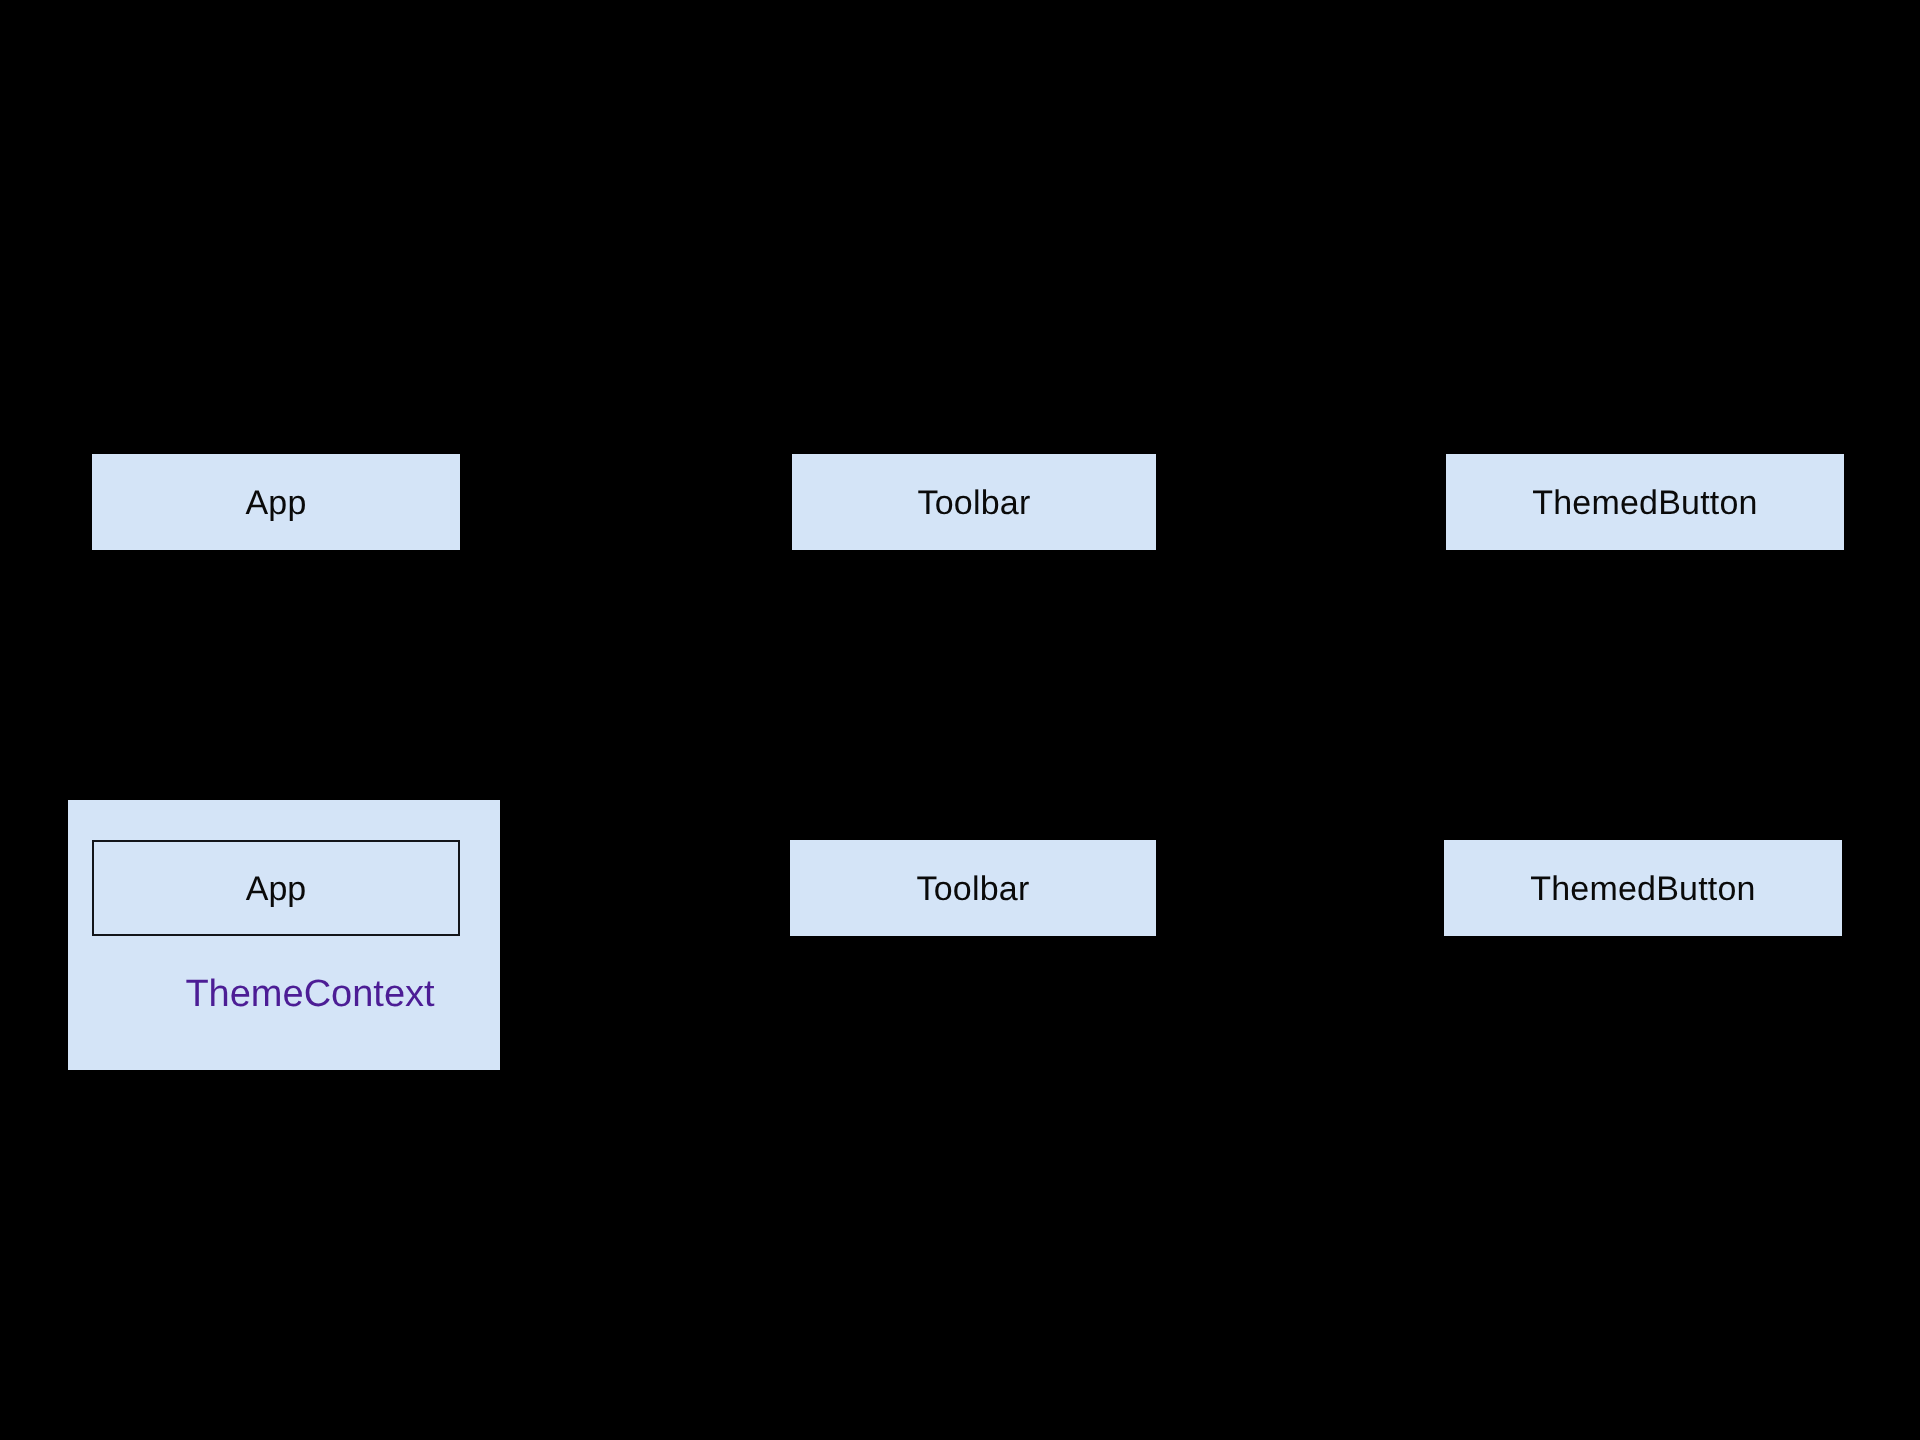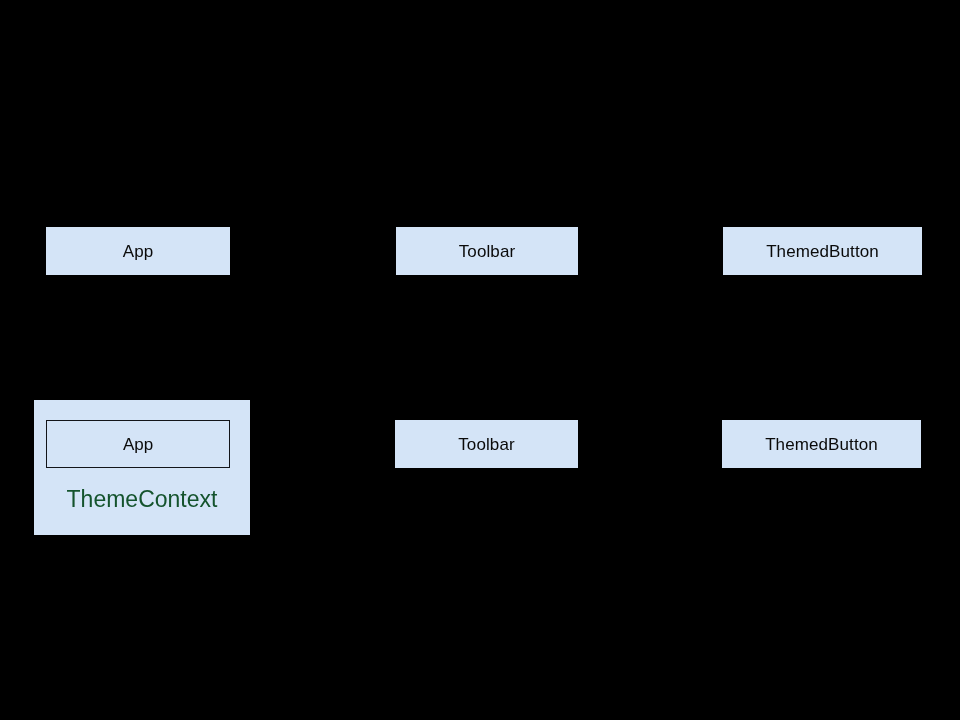--- a/index.html
+++ b/index.html
@@ -68,25 +68,25 @@
     box-sizing: border-box;
     left: 12px;  top: 20px;  width: 184px;  height: 48px;
     background: #d4e4f7;
     border: 1px solid #13151a;
     display: flex;
     align-items: center;
     justify-content: center;
   }
   #label-themecontext {
     position: absolute;
-    left: 0;  top: 88px;  width: 216px;
+    left: 13px;  top: 88px;  width: 216px;
     text-align: center;
-    font-size: 23px;
+    font-size: 19px;
     line-height: 1;
-    color: #14532d;
+    color: #4c1d95;
   }
   #node-toolbar-bottom {
     left: 395px; top: 396px;  width: 183px;  height: 48px;
   }
   #node-themedbutton-bottom {
     left: 722px; top: 396px;  width: 199px;  height: 48px;
   }
 </style>
 </head>
 <body>

